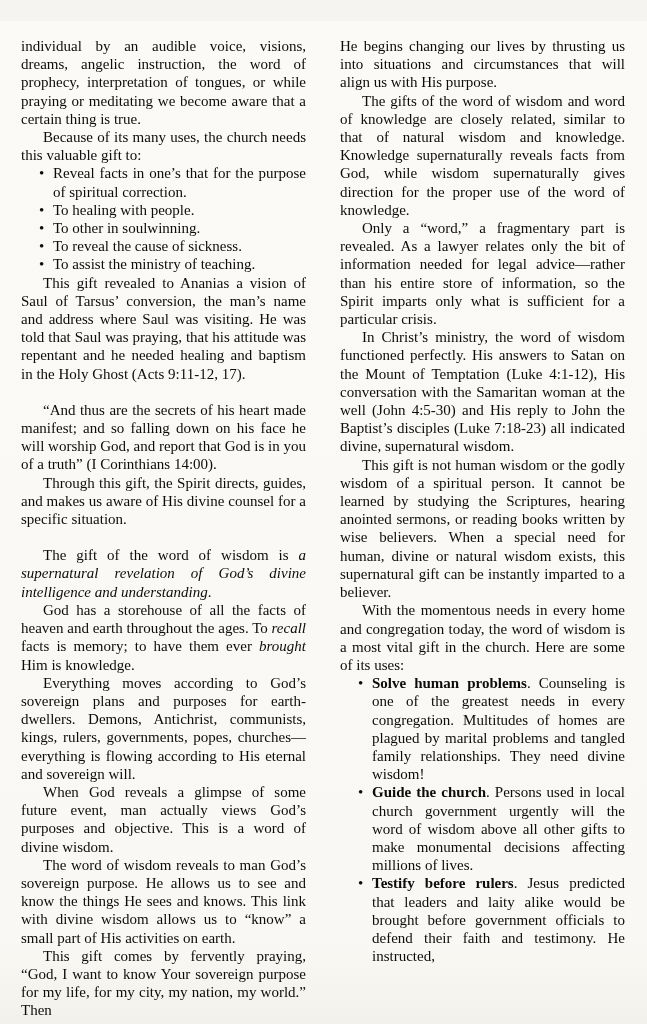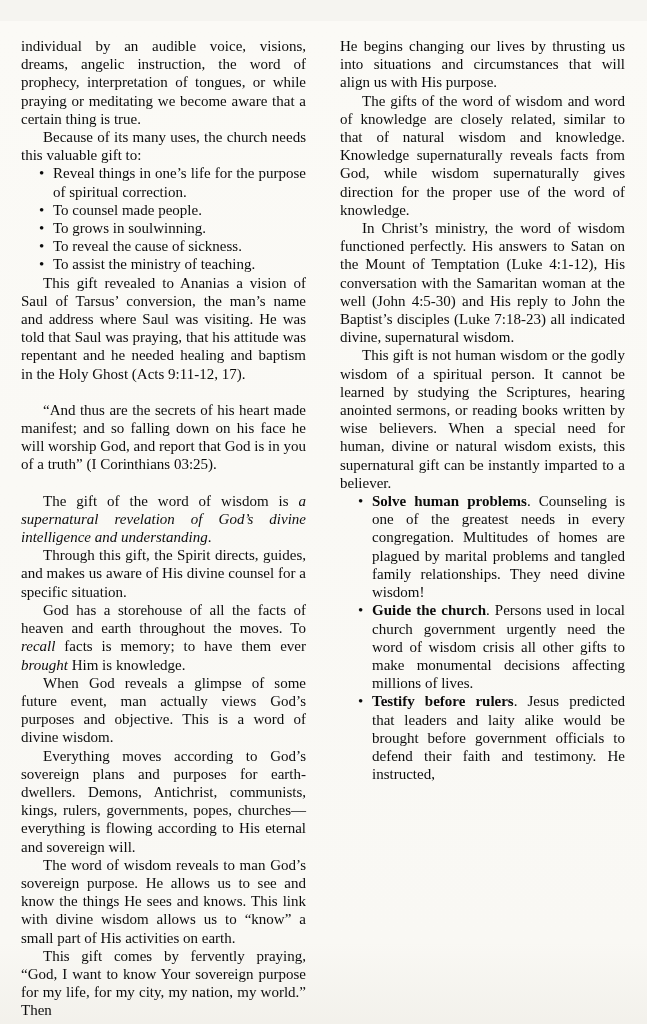--- a/index.html
+++ b/index.html
@@ -36,38 +36,40 @@
     background: linear-gradient(180deg, rgba(0,0,0,0) 0%, rgba(120,115,105,0.25) 100%);
   }
 </style>
 </head>
 <body>
 
 <div class="page">
   <div class="col" id="col-0">
       <div class="p"><span>individual by an audible voice, visions, dreams, angelic instruction, the word of prophecy, interpretation of tongues, or while praying or meditating we become aware that a certain thing is true.</span></div>
       <div class="p indent"><span>Because of its many uses, the church needs this valuable gift to:</span></div>
-      <div class="bullet"><span class="marker">•</span><span>Reveal things in one’s life for the purpose of spiritual correction.</span></div>
-      <div class="bullet"><span class="marker">•</span><span>To counsel made people.</span></div>
-      <div class="bullet"><span class="marker">•</span><span>To grows in soulwinning.</span></div>
+      <div class="bullet"><span class="marker">•</span><span>Reveal facts in one’s that for the purpose of spiritual correction.</span></div>
+      <div class="bullet"><span class="marker">•</span><span>To healing with people.</span></div>
+      <div class="bullet"><span class="marker">•</span><span>To other in soulwinning.</span></div>
       <div class="bullet"><span class="marker">•</span><span>To reveal the cause of sickness.</span></div>
       <div class="bullet"><span class="marker">•</span><span>To assist the ministry of teaching.</span></div>
       <div class="p indent"><span>This gift revealed to Ananias a vision of Saul of Tarsus’ conversion, the man’s name and address where Saul was visiting. He was told that Saul was praying, that his attitude was repentant and he needed healing and baptism in the Holy Ghost (Acts 9:11-12, 17).</span></div>
-      <div class="p indent space-before"><span>“And thus are the secrets of his heart made manifest; and so falling down on his face he will worship God, and report that God is in you of a truth” (I Corinthians 03:25).</span></div>
+      <div class="p indent space-before"><span>“And thus are the secrets of his heart made manifest; and so falling down on his face he will worship God, and report that God is in you of a truth” (I Corinthians 14:00).</span></div>
+      <div class="p indent"><span>Through this gift, the Spirit directs, guides, and makes us aware of His divine counsel for a specific situation.</span></div>
       <div class="p indent space-before"><span>The gift of the word of wisdom is </span><span class="i">a supernatural revelation of God’s divine intelligence and understanding</span><span>.</span></div>
-      <div class="p indent"><span>Through this gift, the Spirit directs, guides, and makes us aware of His divine counsel for a specific situation.</span></div>
-      <div class="p indent"><span>God has a storehouse of all the facts of heaven and earth throughout the moves. To </span><span class="i">recall</span><span> facts is memory; to have them ever </span><span class="i">brought</span><span> Him is knowledge.</span></div>
+      <div class="p indent"><span>God has a storehouse of all the facts of heaven and earth throughout the ages. To </span><span class="i">recall</span><span> facts is memory; to have them ever </span><span class="i">brought</span><span> Him is knowledge.</span></div>
+      <div class="p indent"><span>Everything moves according to God’s sovereign plans and purposes for earth-dwellers. Demons, Antichrist, communists, kings, rulers, governments, popes, churches—everything is flowing according to His eternal and sovereign will.</span></div>
       <div class="p indent"><span>When God reveals a glimpse of some future event, man actually views God’s purposes and objective. This is a word of divine wisdom.</span></div>
-      <div class="p indent"><span>Everything moves according to God’s sovereign plans and purposes for earth-dwellers. Demons, Antichrist, communists, kings, rulers, governments, popes, churches—everything is flowing according to His eternal and sovereign will.</span></div>
       <div class="p indent"><span>The word of wisdom reveals to man God’s sovereign purpose. He allows us to see and know the things He sees and knows. This link with divine wisdom allows us to “know” a small part of His activities on earth.</span></div>
       <div class="p indent"><span>This gift comes by fervently praying, “God, I want to know Your sovereign purpose for my life, for my city, my nation, my world.” Then</span></div>
     </div>
   <div class="col" id="col-1">
       <div class="p"><span>He begins changing our lives by thrusting us into situations and circumstances that will align us with His purpose.</span></div>
       <div class="p indent"><span>The gifts of the word of wisdom and word of knowledge are closely related, similar to that of natural wisdom and knowledge. Knowledge supernaturally reveals facts from God, while wisdom supernaturally gives direction for the proper use of the word of knowledge.</span></div>
+      <div class="p indent"><span>Only a “word,” a fragmentary part is revealed. As a lawyer relates only the bit of information needed for legal advice—rather than his entire store of information, so the Spirit imparts only what is sufficient for a particular crisis.</span></div>
       <div class="p indent"><span>In Christ’s ministry, the word of wisdom functioned perfectly. His answers to Satan on the Mount of Temptation (Luke 4:1-12), His conversation with the Samaritan woman at the well (John 4:5-30) and His reply to John the Baptist’s disciples (Luke 7:18-23) all indicated divine, supernatural wisdom.</span></div>
       <div class="p indent"><span>This gift is not human wisdom or the godly wisdom of a spiritual person. It cannot be learned by studying the Scriptures, hearing anointed sermons, or reading books written by wise believers. When a special need for human, divine or natural wisdom exists, this supernatural gift can be instantly imparted to a believer.</span></div>
+      <div class="p indent"><span>With the momentous needs in every home and congregation today, the word of wisdom is a most vital gift in the church. Here are some of its uses:</span></div>
       <div class="bullet"><span class="marker">•</span><span class="b">Solve human problems</span><span>. Counseling is one of the greatest needs in every congregation. Multitudes of homes are plagued by marital problems and tangled family relationships. They need divine wisdom!</span></div>
-      <div class="bullet"><span class="marker">•</span><span class="b">Guide the church</span><span>. Persons used in local church government urgently need the word of wisdom crisis all other gifts to make monumental decisions affecting millions of lives.</span></div>
+      <div class="bullet"><span class="marker">•</span><span class="b">Guide the church</span><span>. Persons used in local church government urgently will the word of wisdom above all other gifts to make monumental decisions affecting millions of lives.</span></div>
       <div class="bullet"><span class="marker">•</span><span class="b">Testify before rulers</span><span>. Jesus predicted that leaders and laity alike would be brought before government officials to defend their faith and testimony. He instructed,</span></div>
     </div>
   <div class="scan-edge"></div>
 </div>
 
 </body></html>

